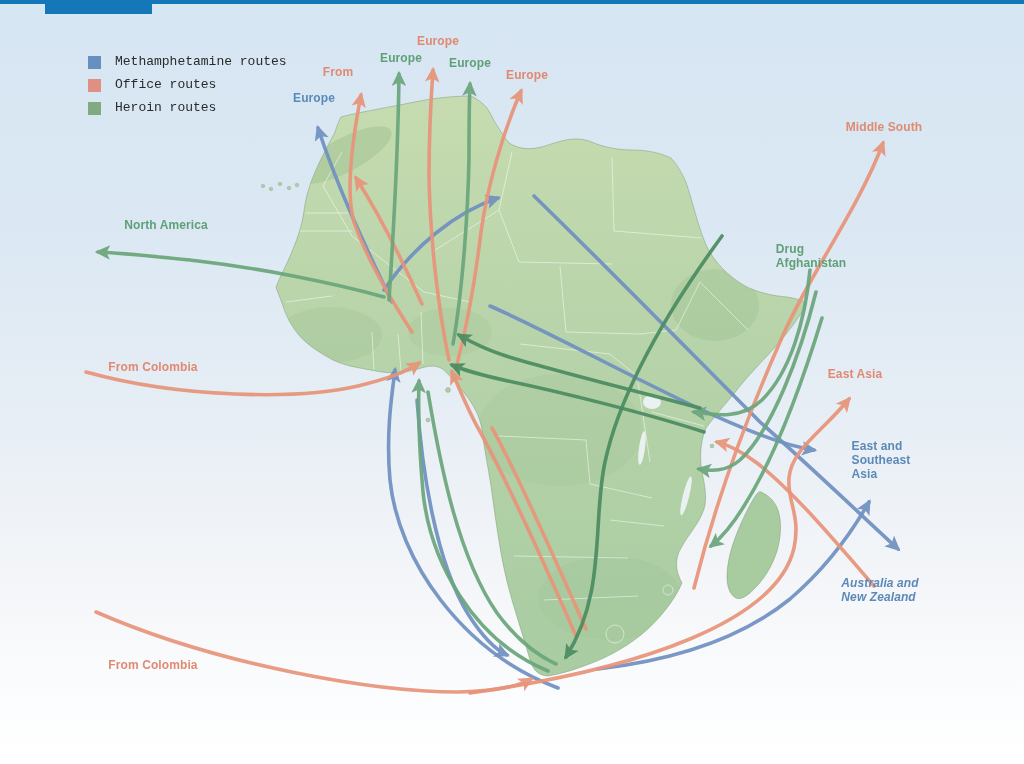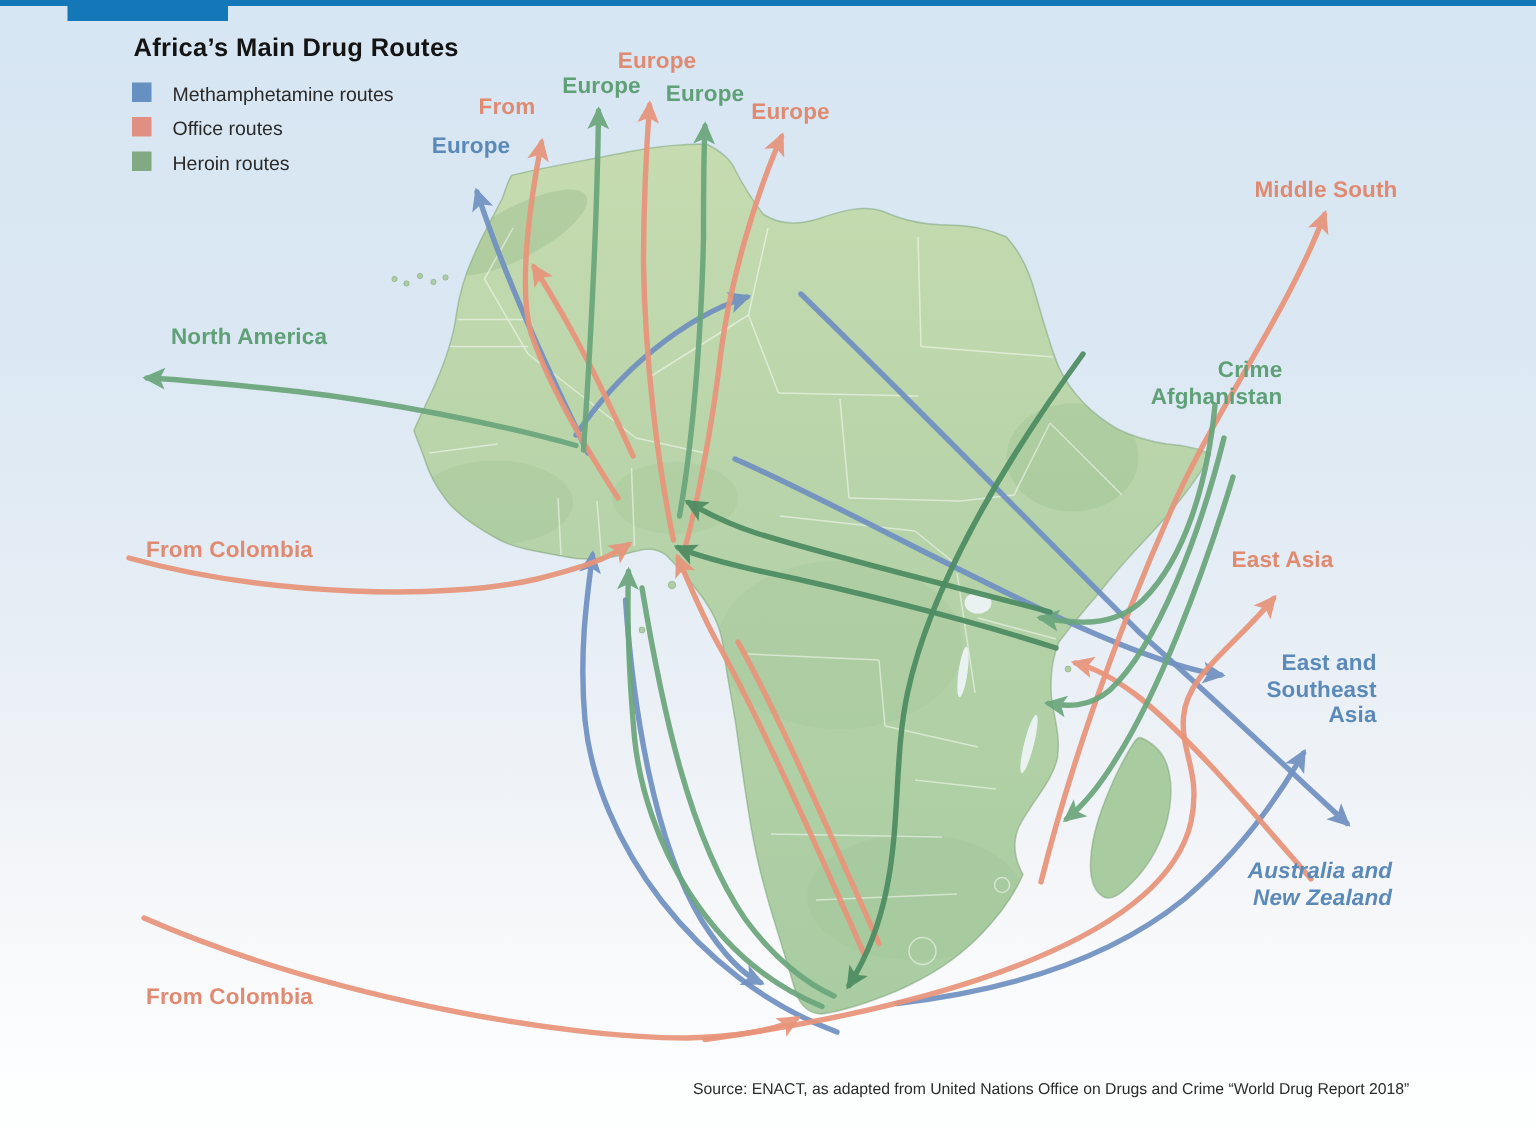--- a/index.html
+++ b/index.html
@@ -5,40 +5,39 @@
   html,body{margin:0;padding:0;background:#888;}
   #stage{
     position:relative;width:1024px;height:764px;overflow:hidden;
     font-family:"Liberation Sans",sans-serif;
     background:linear-gradient(180deg,#d6e6f2 0%,#dbe8f3 30%,#e7eef5 55%,#f3f5f8 75%,#fcfdfe 92%,#ffffff 100%);
   }
   #topbar-line{position:absolute;left:0;top:0;width:1024px;height:4px;}
   #topbar-block{position:absolute;left:45px;top:0;width:107px;height:14px;}
   #page-title{position:absolute;left:89px;top:22px;font-size:17px;font-weight:700;color:#141414;letter-spacing:.2px;}
   #legend{position:absolute;left:88px;top:55px;}
-  .legend-row{display:flex;align-items:flex-start;margin-bottom:9px;height:14px;}
+  .legend-row{display:flex;align-items:flex-end;margin-bottom:9px;height:14px;font-family:Liberation Mono, monospace;}
   .legend-swatch{width:13px;height:13px;margin-right:14px;flex:0 0 auto;}
   .legend-label{font-size:13px;color:#2a2a2a;}
   #map-svg{position:absolute;left:0;top:0;}
   .map-label{
     position:absolute;transform:translate(-50%,-50%);
-    font-size:15px;font-weight:700;line-height:1.18;text-align:right;
+    font-size:12px;font-weight:700;line-height:1.18;text-align:left;
     white-space:pre-line;letter-spacing:.1px;
   }
   #source-line{position:absolute;left:462px;top:720px;font-size:10.5px;color:#2b2b2b;}
 </style>
 </head>
 <body>
 
 <div id="stage">
 
   <div id="topbar-line" style="background: rgb(19, 119, 184);"></div>
   <div id="topbar-block" style="background: rgb(19, 119, 184);"></div>
 
-  <div id="page-title">Africa’s Main Drug Routes</div>
 
   <div id="legend">
       <div class="legend-row">
         <span class="legend-swatch" style="background: rgb(101, 144, 191);"></span>
         <span class="legend-label">Methamphetamine routes</span>
       </div>
       <div class="legend-row">
         <span class="legend-swatch" style="background: rgb(223, 144, 131);"></span>
         <span class="legend-label">Office routes</span>
       </div>
@@ -171,27 +170,26 @@
   </svg>
 
   <div id="labels-layer">
       <div class="map-label" style="left: 314px; top: 98px; color: rgb(91, 138, 184);">Europe</div>
       <div class="map-label" style="left: 338px; top: 72px; color: rgb(224, 138, 114);">From</div>
       <div class="map-label" style="left: 401px; top: 58px; color: rgb(95, 160, 119);">Europe</div>
       <div class="map-label" style="left: 438px; top: 41px; color: rgb(224, 138, 114);">Europe</div>
       <div class="map-label" style="left: 470px; top: 63px; color: rgb(95, 160, 119);">Europe</div>
       <div class="map-label" style="left: 527px; top: 75px; color: rgb(224, 138, 114);">Europe</div>
       <div class="map-label" style="left: 884px; top: 127px; color: rgb(224, 138, 114);">Middle South</div>
-      <div class="map-label" style="left: 811px; top: 256px; color: rgb(95, 160, 119);">Crime
+      <div class="map-label" style="left: 811px; top: 256px; color: rgb(95, 160, 119);">Drug
 Afghanistan</div>
       <div class="map-label" style="left: 855px; top: 374px; color: rgb(224, 138, 114);">East Asia</div>
       <div class="map-label" style="left: 881px; top: 460px; color: rgb(91, 138, 184);">East and
 Southeast
 Asia</div>
       <div class="map-label" style="left: 880px; top: 590px; color: rgb(91, 138, 184); font-style: italic;">Australia and
 New Zealand</div>
       <div class="map-label" style="left: 166px; top: 225px; color: rgb(95, 160, 119);">North America</div>
       <div class="map-label" style="left: 153px; top: 367px; color: rgb(224, 138, 114);">From Colombia</div>
       <div class="map-label" style="left: 153px; top: 665px; color: rgb(224, 138, 114);">From Colombia</div>
     </div>
 
-  <div id="source-line">Source: ENACT, as adapted from United Nations Office on Drugs and Crime “World Drug Report 2018”</div>
 </div>
 
 </body></html>

